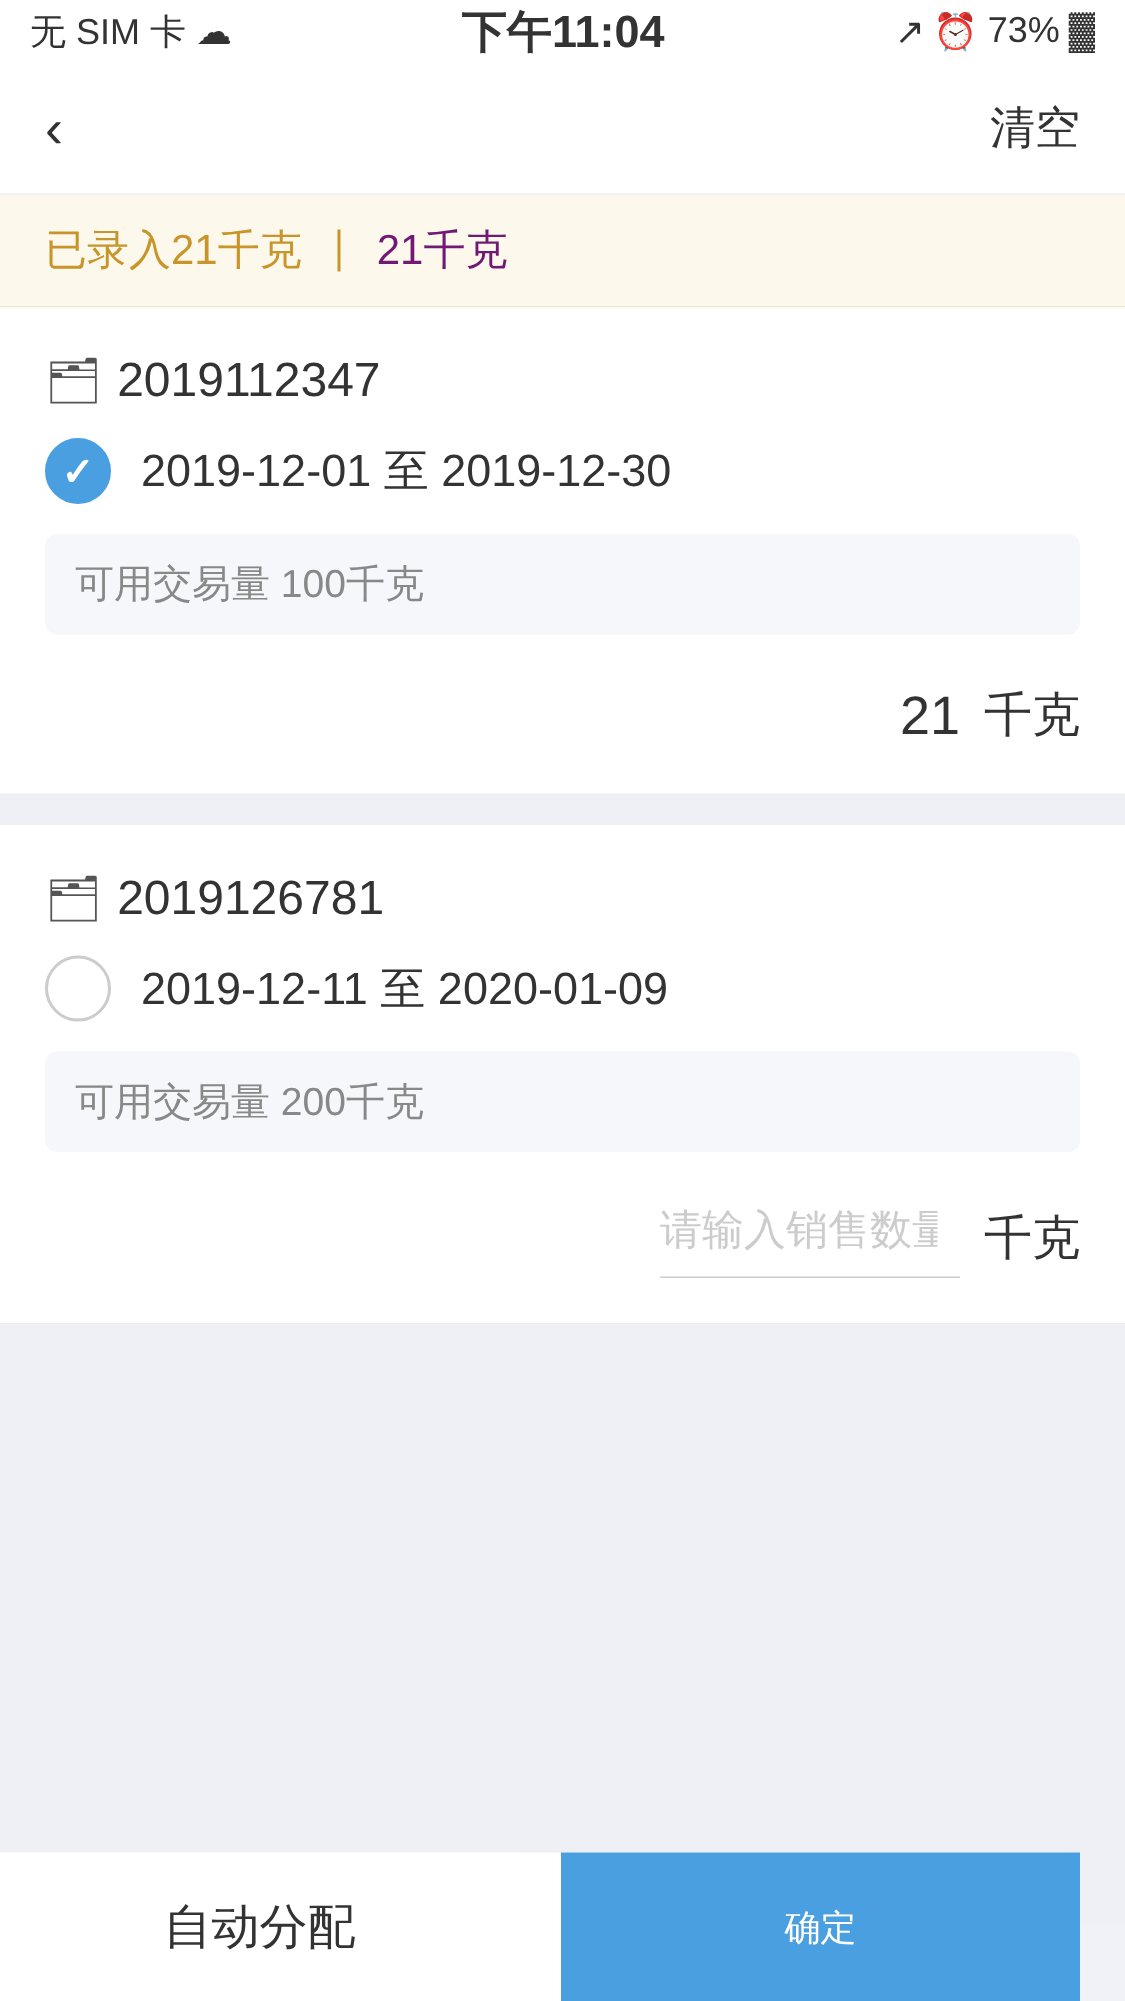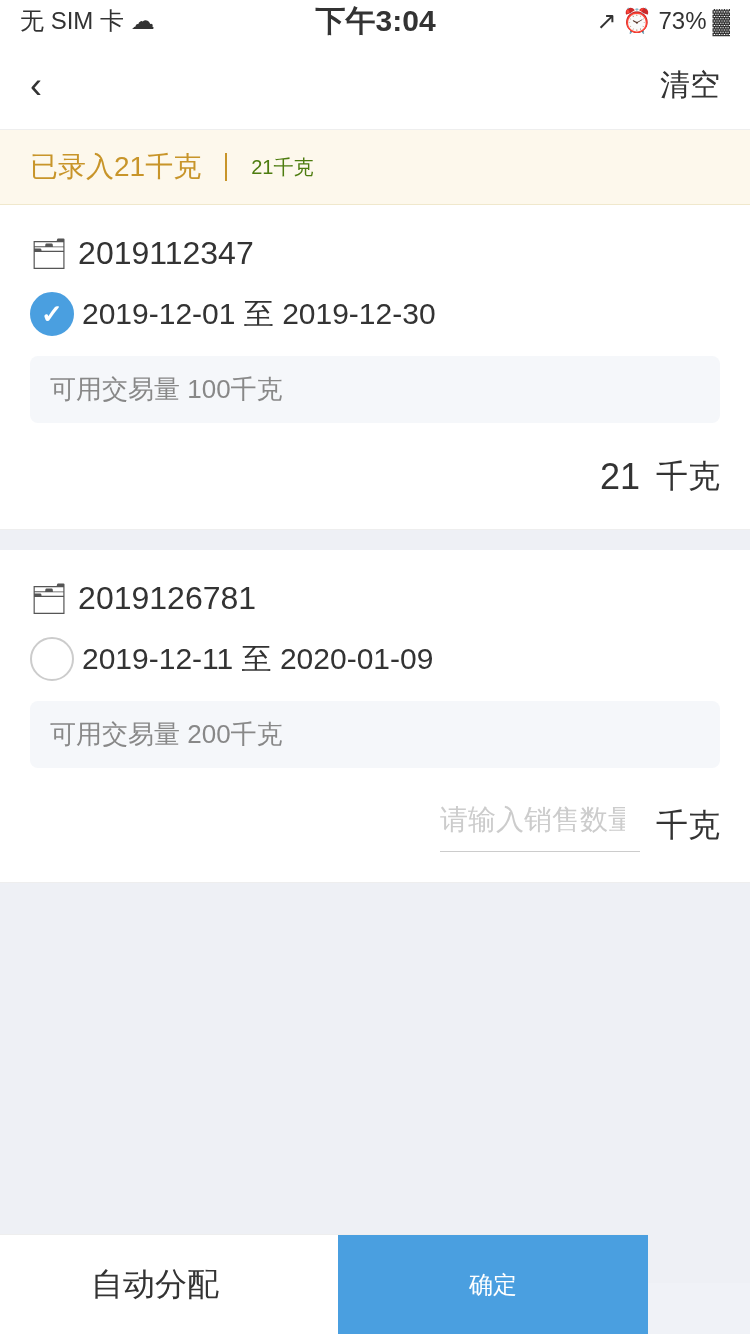--- a/index.html
+++ b/index.html
@@ -70,22 +70,22 @@
     .summary-label {
       font-size: 28px;
       color: #c8952a;
     }
     .summary-divider {
       width: 2px;
       height: 28px;
       background: #c8952a;
     }
     .summary-value {
-      font-size: 20px;
-      color: #4d7c0f;
+      font-size: 28px;
+      color: #701a75;
       text-align: center;
     }
 
     
     .batch-card {
       background: #fff;
       margin-bottom: 0;
     }
     .batch-header {
       padding: 30px 30px 10px 30px;
@@ -99,21 +99,21 @@
     }
     .batch-id {
       font-size: 32px;
       font-weight: 500;
       color: #333;
     }
     .batch-date-row {
       padding: 10px 30px;
       display: flex;
       align-items: center;
-      gap: 8px;
+      gap: 20px;
     }
     .radio-circle {
       width: 44px;
       height: 44px;
       border-radius: 50%;
       border: 2px solid #ccc;
       background: #fff;
       flex-shrink: 0;
     }
     .radio-circle.checked {
@@ -189,21 +189,21 @@
       background: #eef0f5;
       flex: 1;
       min-height: 400px;
     }
 
     
     .bottom-bar {
       position: fixed;
       bottom: 0;
       left: 0;
-      width: 648px;
+      width: 720px;
       height: 100px;
       display: flex;
       background: #fff;
       border-top: 1px solid #eee;
     }
     .btn-auto {
       flex: 1;
       background: #fff;
       border: none;
       font-size: 32px;
@@ -233,21 +233,21 @@
       padding-bottom: 100px;
     }
   </style>
 </head>
 <body>
 
 <div class="status-bar">
   <div class="status-left">
     <span>无 SIM 卡 ☁</span>
   </div>
-  <div class="status-center">下午3:04</div>
+  <div class="status-center">下午11:04</div>
   <div class="status-right">
     <span>↗</span>
     <span>⏰</span>
     <span>73%</span>
     <span>▓</span>
   </div>
 </div>
 
 <div class="nav-bar">
   <div class="nav-back">‹</div>

